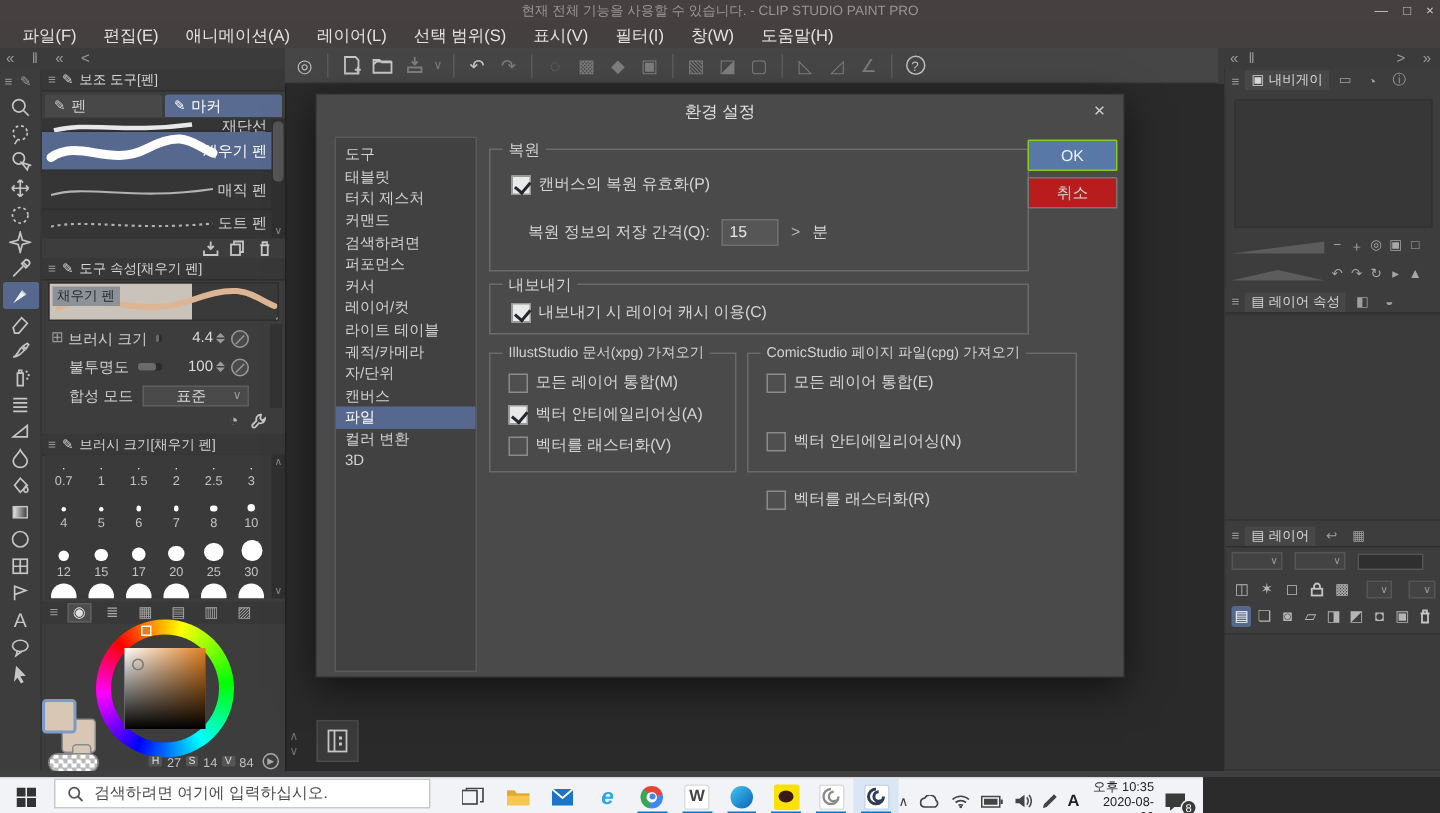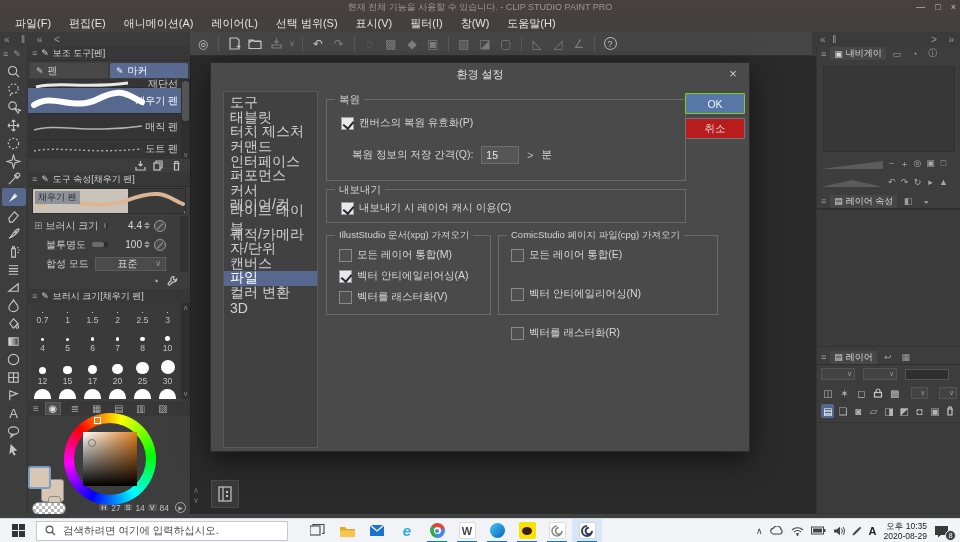--- a/index.html
+++ b/index.html
@@ -125,37 +125,37 @@
   .mini-input{height:11px;background:#2f2f2f;border:1px solid #555;}
   .lyr-ico{width:14px;height:14px;display:flex;align-items:center;justify-content:center;color:#b5b5b5;font-size:10px;}
   .lyr-ico.sel{background:#56688e;border-radius:2px;color:#fff;}
 
   
   .dialog{left:210px;top:62px;width:540px;height:390px;background:#4a4a4a;border:1px solid #2c2c2c;
     box-shadow:0 8px 24px rgba(0,0,0,.55);}
   .dlg-title{height:22px;display:flex;align-items:center;justify-content:center;color:#e2e2e2;font-size:11px;position:relative;}
   .dlg-close{position:absolute;right:8px;top:3px;color:#cfcfcf;font-size:13px;width:16px;text-align:center;}
   .dlg-list{position:absolute;left:12px;top:28px;width:95px;height:357px;background:#414141;border:1px solid #5a5a5a;padding-top:4px;}
-  .dlg-cat{height:14.6px;display:flex;align-items:center;padding-left:6px;color:#d2d2d2;font-size:14px;}
+  .dlg-cat{height:14.6px;display:flex;align-items:center;padding-left:6px;color:#d2d2d2;font-size:10px;}
   .dlg-cat.selected{background:#56688e;color:#fff;}
   .group{position:absolute;border:1px solid #6a6a6a;}
   .legend{position:absolute;top:-7px;left:8px;background:#4a4a4a;padding:0 4px;color:#d2d2d2;font-size:10.5px;}
   .chk-row{display:flex;align-items:center;gap:5px;color:#d6d6d6;font-size:10.5px;}
   .chk{width:13px;height:13px;border:1px solid #8a8a8a;background:#4f4f4f;position:relative;flex:none;}
   .chk.checked{background:#e9e9e9;border-color:#9a9a9a;}
   .chk.checked::after{content:"";position:absolute;left:3px;top:1px;width:5px;height:8px;
     border:solid #23262e;border-width:0 2px 2px 0;transform:rotate(40deg);}
   .dlg-input{width:38px;height:18px;background:#565656;border:1px solid #6e6e6e;color:#e8e8e8;font-size:10.5px;
     display:flex;align-items:center;padding-left:4px;}
   .btn{width:60px;height:21px;display:flex;align-items:center;justify-content:center;font-size:10.5px;border-radius:1px;}
   .btn-ok{background:#5878a8;border:1px solid #84cc16;color:#eef2f8;}
   .btn-cancel{background:#b91c1c;border:1px solid #767676;color:#d6d6d6;}
 
   
-  .taskbar{left:0;top:518px;width:960px;height:24px;background:#f1f3f6;border-top:1px solid #d7d9dc;display:flex;align-items:center;}
+  .taskbar{left:0;top:518px;width:802px;height:24px;background:#f1f3f6;border-top:1px solid #d7d9dc;display:flex;align-items:flex-start;}
   .tb-start{width:36px;height:24px;display:flex;align-items:center;justify-content:center;}
   .tb-search{width:252px;height:20px;background:#fff;border:1px solid #c7c9cc;display:flex;align-items:center;gap:7px;
     padding-left:8px;color:#4a4a4a;font-size:10.5px;}
   .task-app{width:30px;height:24px;display:flex;align-items:center;justify-content:center;position:relative;}
   .task-app.running::after{content:"";position:absolute;left:5px;right:5px;bottom:0;height:2px;background:#0078d7;}
   .task-app.active{background:#d9e6f5;}
   .tile{width:17px;height:17px;border-radius:2px;display:flex;align-items:center;justify-content:center;}
   .tray{margin-left:auto;display:flex;align-items:center;gap:7px;padding-right:6px;color:#3a3a3a;}
   .clock{text-align:right;font-size:8.5px;line-height:10px;color:#222;}
   .badge-wrap{position:relative;width:20px;height:18px;}
@@ -764,21 +764,21 @@
       <span>환경 설정</span>
       <span class="dlg-close">×</span>
     </div>
 
     <div class="dlg-list">
 
     <div class="dlg-cat">도구</div>
         <div class="dlg-cat">태블릿</div>
         <div class="dlg-cat">터치 제스처</div>
         <div class="dlg-cat">커맨드</div>
-        <div class="dlg-cat">인터페이스</div>
+        <div class="dlg-cat">검색하려면</div>
         <div class="dlg-cat">퍼포먼스</div>
         <div class="dlg-cat">커서</div>
         <div class="dlg-cat">레이어/컷</div>
         <div class="dlg-cat">라이트 테이블</div>
         <div class="dlg-cat">궤적/카메라</div>
         <div class="dlg-cat">자/단위</div>
         <div class="dlg-cat">캔버스</div>
         <div class="dlg-cat selected">파일</div>
         <div class="dlg-cat">컬러 변환</div>
         <div class="dlg-cat">3D</div>

